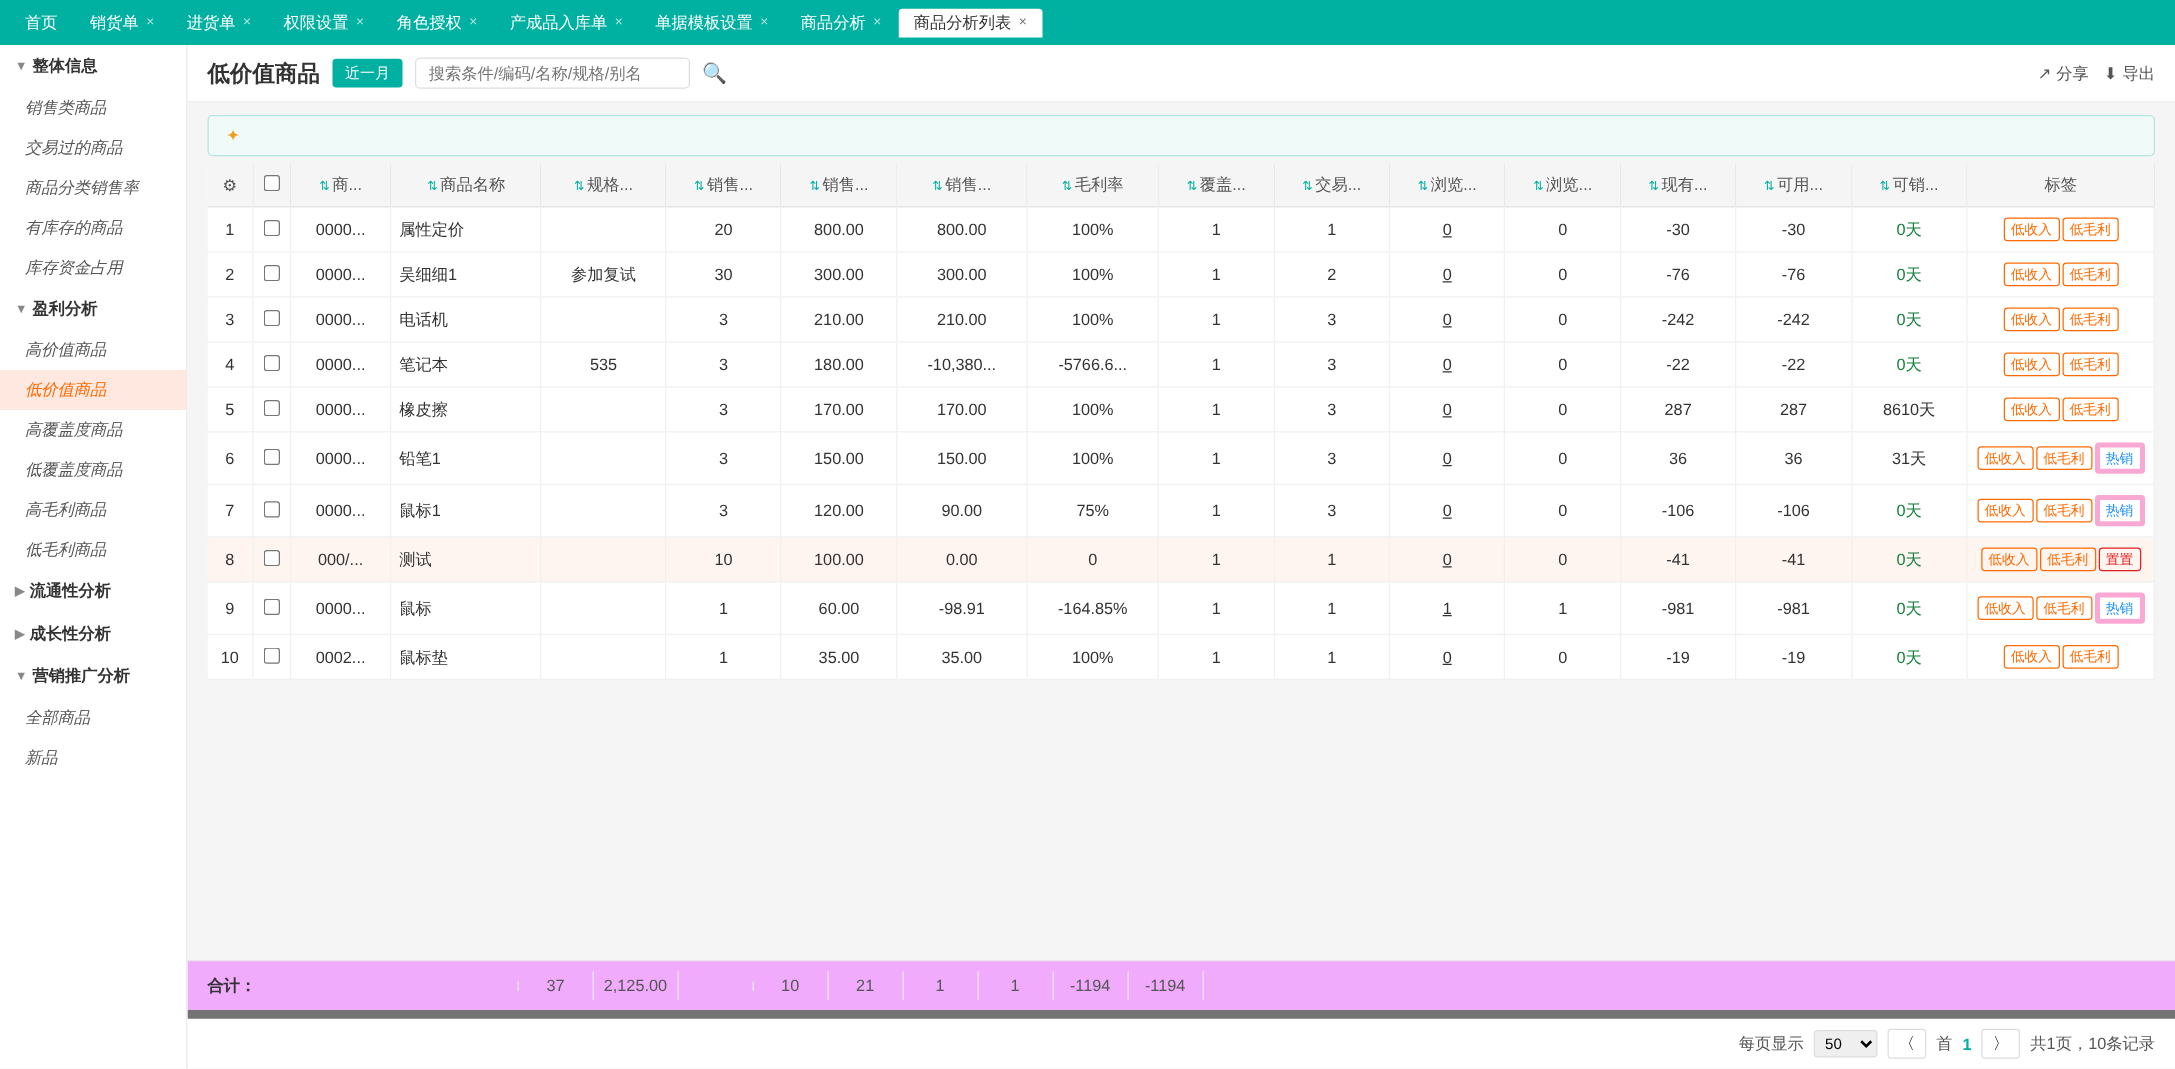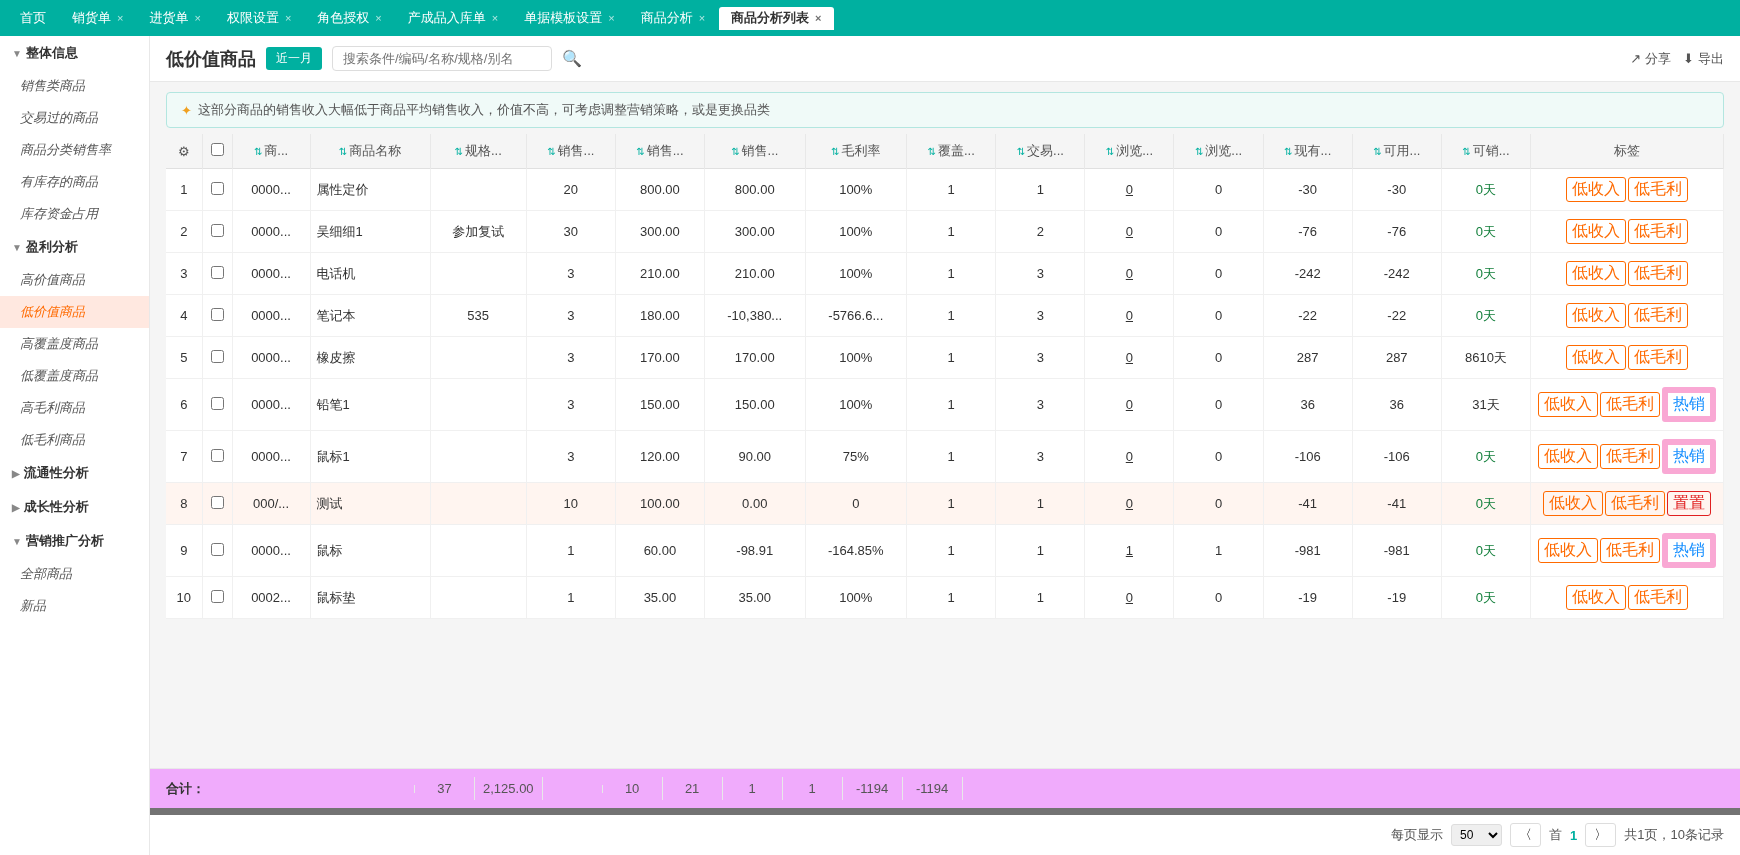--- a/index.html
+++ b/index.html
@@ -18,21 +18,21 @@
     .nav-item {
       padding: 6px 12px;
       cursor: pointer;
       color: white;
       white-space: nowrap;
       height: 23px;
       display: flex;
       align-items: center;
       border-radius: 3px 3px 0 0;
     }
-    .nav-item.active { background: #fff; color: #333; font-weight: bold; }
+    .nav-item.active { background: #fff; color: #333; }
     .nav-item .close-x { margin-left: 6px; opacity: 0.7; font-size: 11px; }
 
     
     .main-layout {
       display: flex;
       height: 819px;
     }
 
     
     .sidebar {
@@ -162,26 +162,26 @@
       border-right: 1px solid #f0f0f0;
       color: #333;
       white-space: nowrap;
     }
     tbody td.left { text-align: left; }
 
     .tag {
       display: inline-block;
       padding: 1px 5px;
       border-radius: 3px;
-      font-size: 16px;
+      font-size: 11px;
       margin: 1px;
     }
     .tag-orange { color: #ff6a00; border: 1px solid #ff6a00; }
     .tag-red { color: #e02020; border: 1px solid #e02020; }
-    .tag-blue { color: #1890ff; border: 6px solid #f9a8d4; font-family: Liberation Serif, serif; }
+    .tag-blue { color: #1890ff; border: 4px solid #f9a8d4; font-family: Liberation Serif, serif; }
 
     .days-orange { color: #15803d; }
     .days-normal { color: #333; margin-top: 16px; }
 
     .underline-link { text-decoration: underline; color: #333; cursor: pointer; }
 
     
     input[type=checkbox] { cursor: pointer; }
 
     
@@ -359,21 +359,20 @@
         </div>
         <div class="action-btn">
           <span>⬇</span>
           <span>导出</span>
         </div>
       </div>
     </div>
 
     <div class="info-banner">
       <span class="star">✦</span>
-      <span>这部分商品的销售收入大幅低于商品平均销售收入，价值不高，可考虑调整营销策略，或是更换品类</span>
     </div>
 
     <div class="table-container">
       <table>
         <thead>
           <tr>
             <th style="width:36px">
               <span>⚙</span>
             </th>
             <th style="width:30px">

